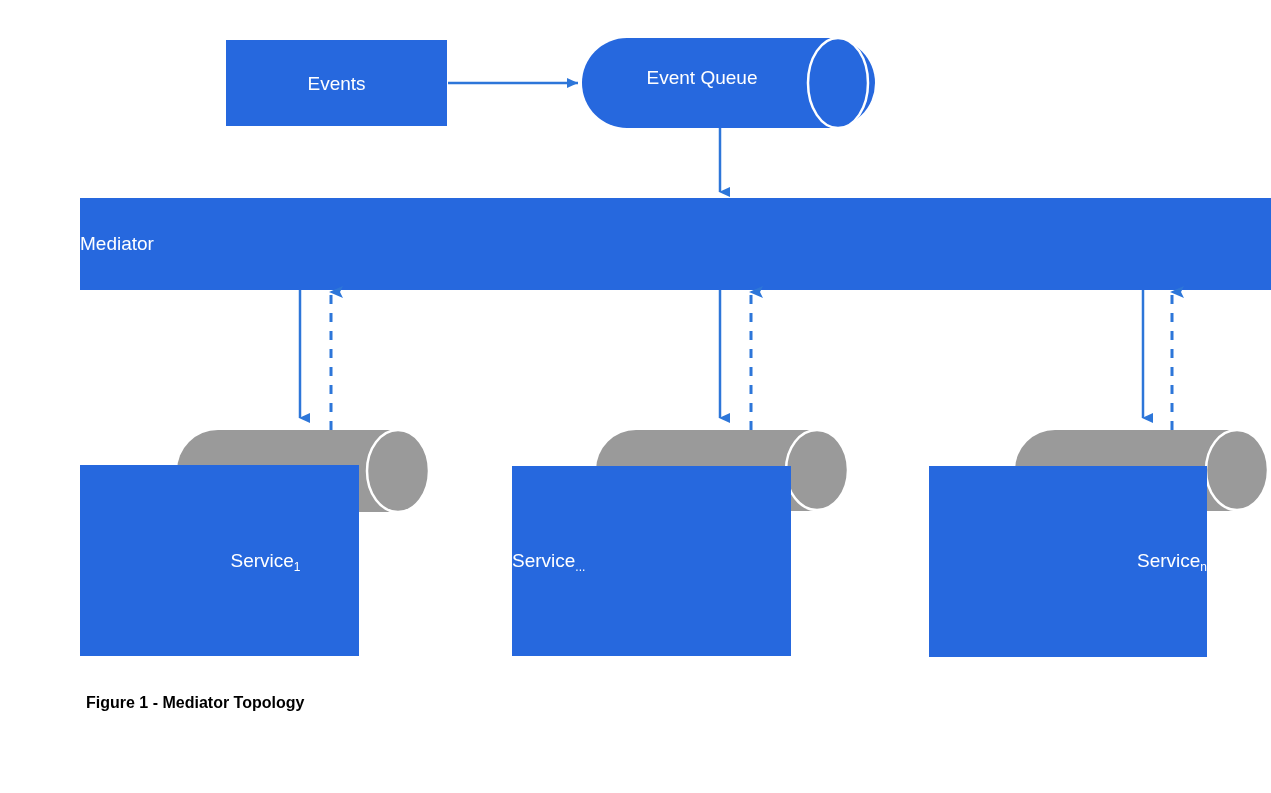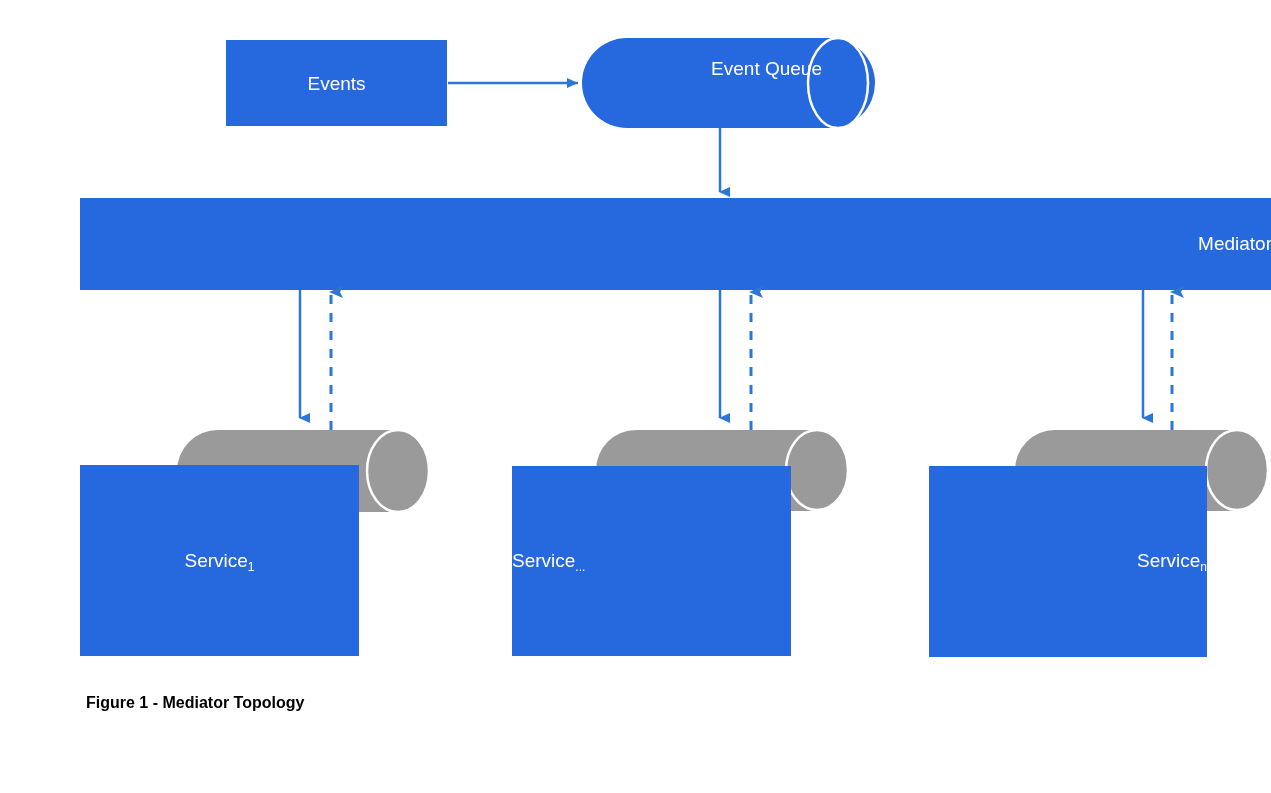--- a/index.html
+++ b/index.html
@@ -109,25 +109,25 @@
 
     <line x1="680" y1="290" x2="680" y2="418" stroke="#2D76D9" stroke-width="2.5" marker-end="url(#arrowSolidDown)"></line>
     <line x1="711" y1="430" x2="711" y2="292" stroke="#2D76D9" stroke-width="3" stroke-dasharray="9,9" marker-end="url(#arrowDashedUp)"></line>
 
     <line x1="1103" y1="290" x2="1103" y2="418" stroke="#2D76D9" stroke-width="2.5" marker-end="url(#arrowSolidDown)"></line>
     <line x1="1132" y1="430" x2="1132" y2="292" stroke="#2D76D9" stroke-width="3" stroke-dasharray="9,9" marker-end="url(#arrowDashedUp)"></line>
   </svg>
 
   <div class="node-label" style="left:186px; top:74px; width:221px; text-align:center;">Events</div>
 
-  <div class="node-label" style="left:542px; top:59px; width:240px; text-align:right;">Event Queue</div>
+  <div class="node-label" style="left:542px; top:68px; width:240px; text-align:center;">Event Queue</div>
 
-  <div class="node-label" style="left:40px; top:234px; width:1192px; text-align:right;">Mediator</div>
+  <div class="node-label" style="left:40px; top:234px; width:1192px; text-align:left;">Mediator</div>
 
-  <div class="node-label" style="left:40px; top:551px; width:279px; text-align:center;">
+  <div class="node-label" style="left:40px; top:551px; width:279px; text-align:center;padding-left:46px;">
     <span>Service</span><sub>1</sub>
   </div>
 
   <div class="node-label" style="left:472px; top:551px; width:279px; text-align:left;">
     <span>Service</span><sub>...</sub>
   </div>
 
   <div class="node-label" style="left:889px; top:551px; width:278px; text-align:right;">
     <span>Service</span><sub>n</sub>
   </div>

